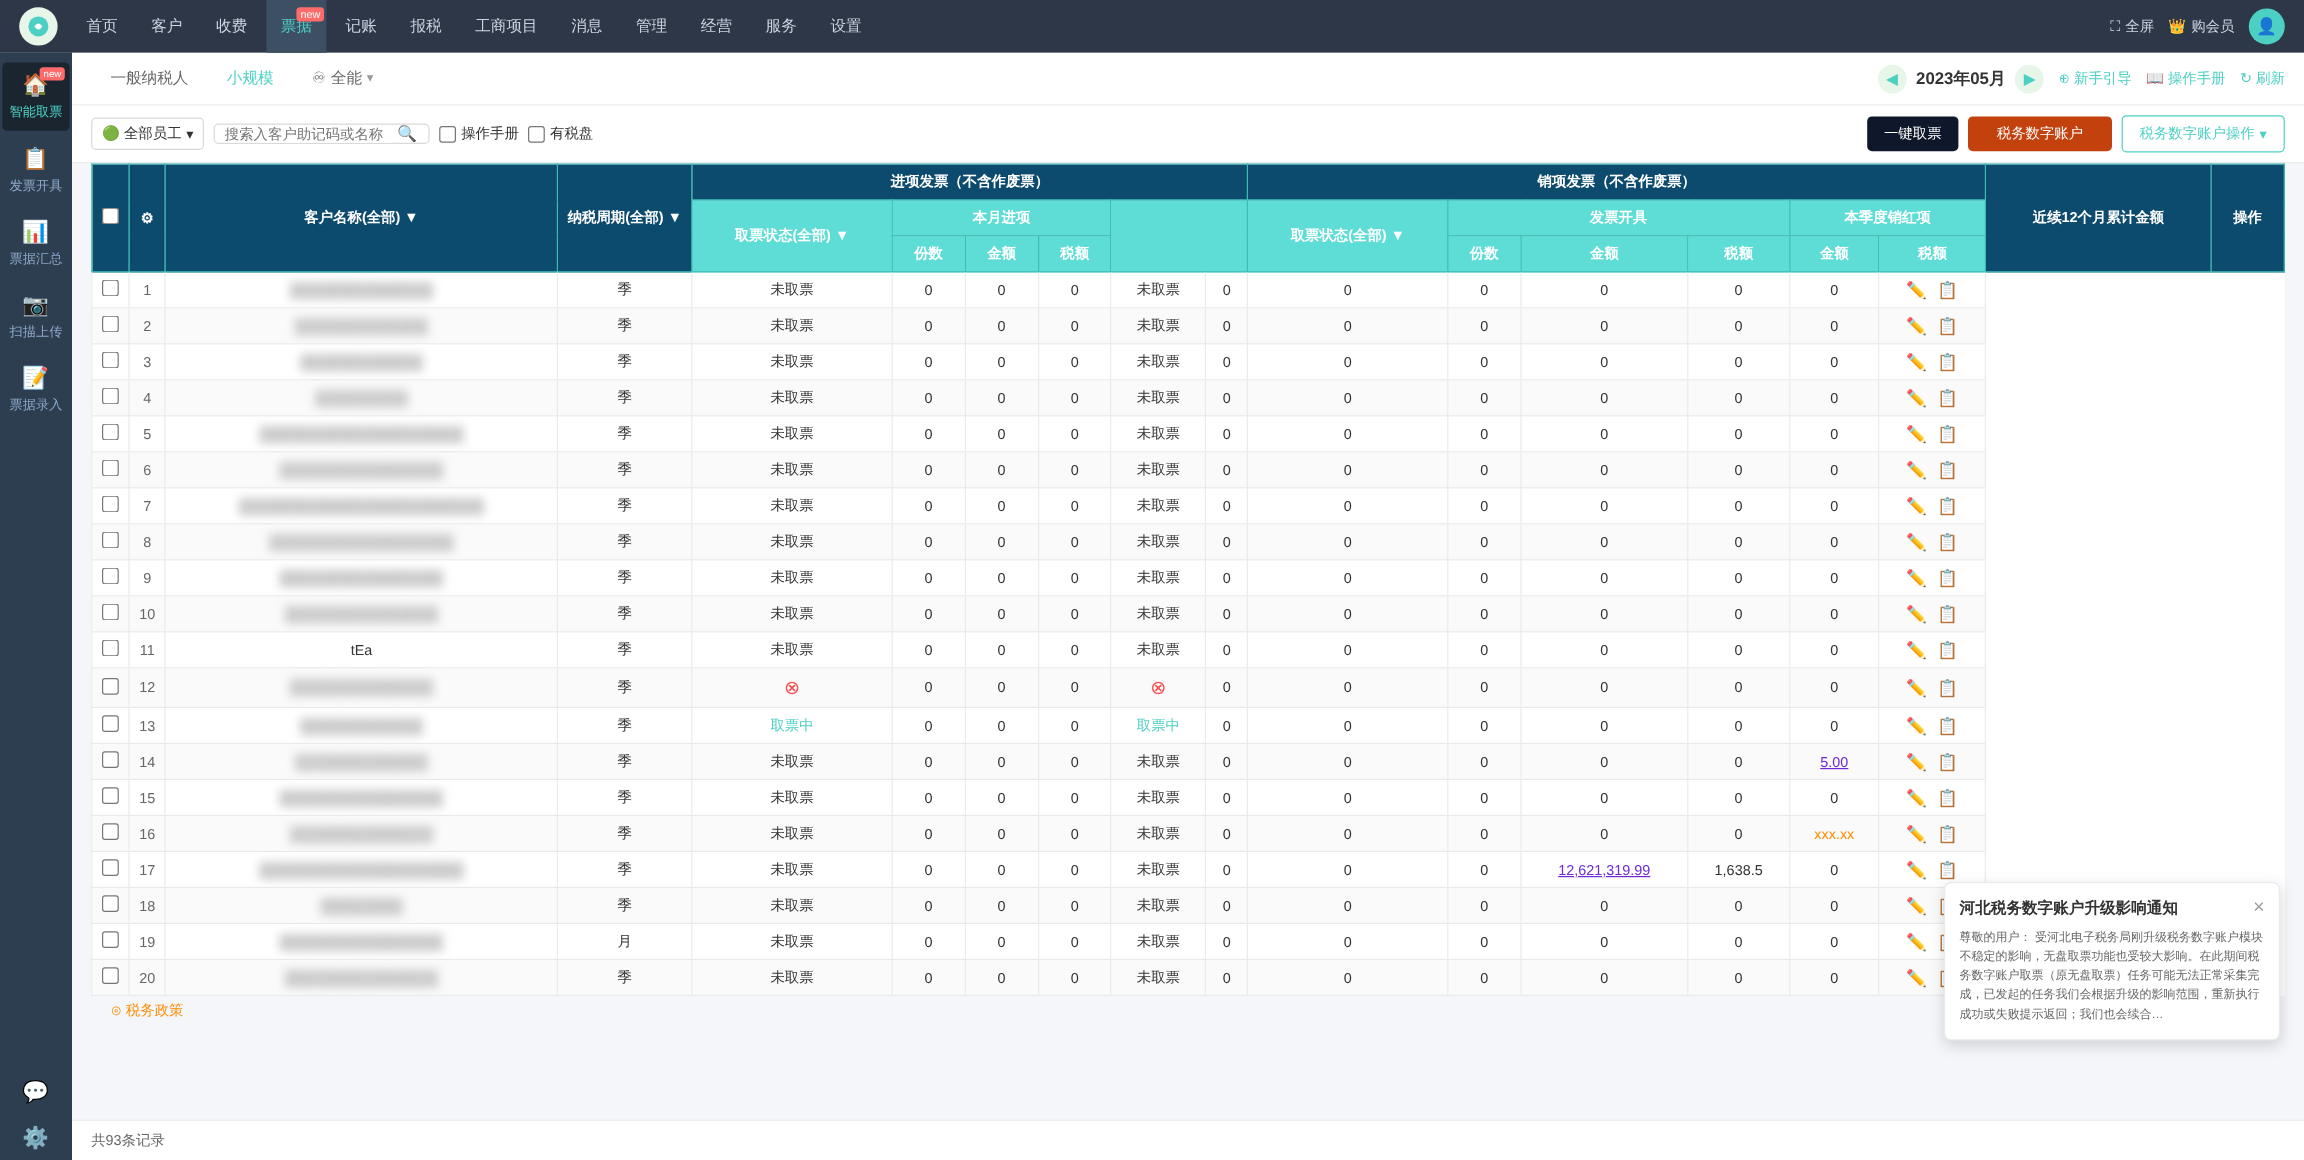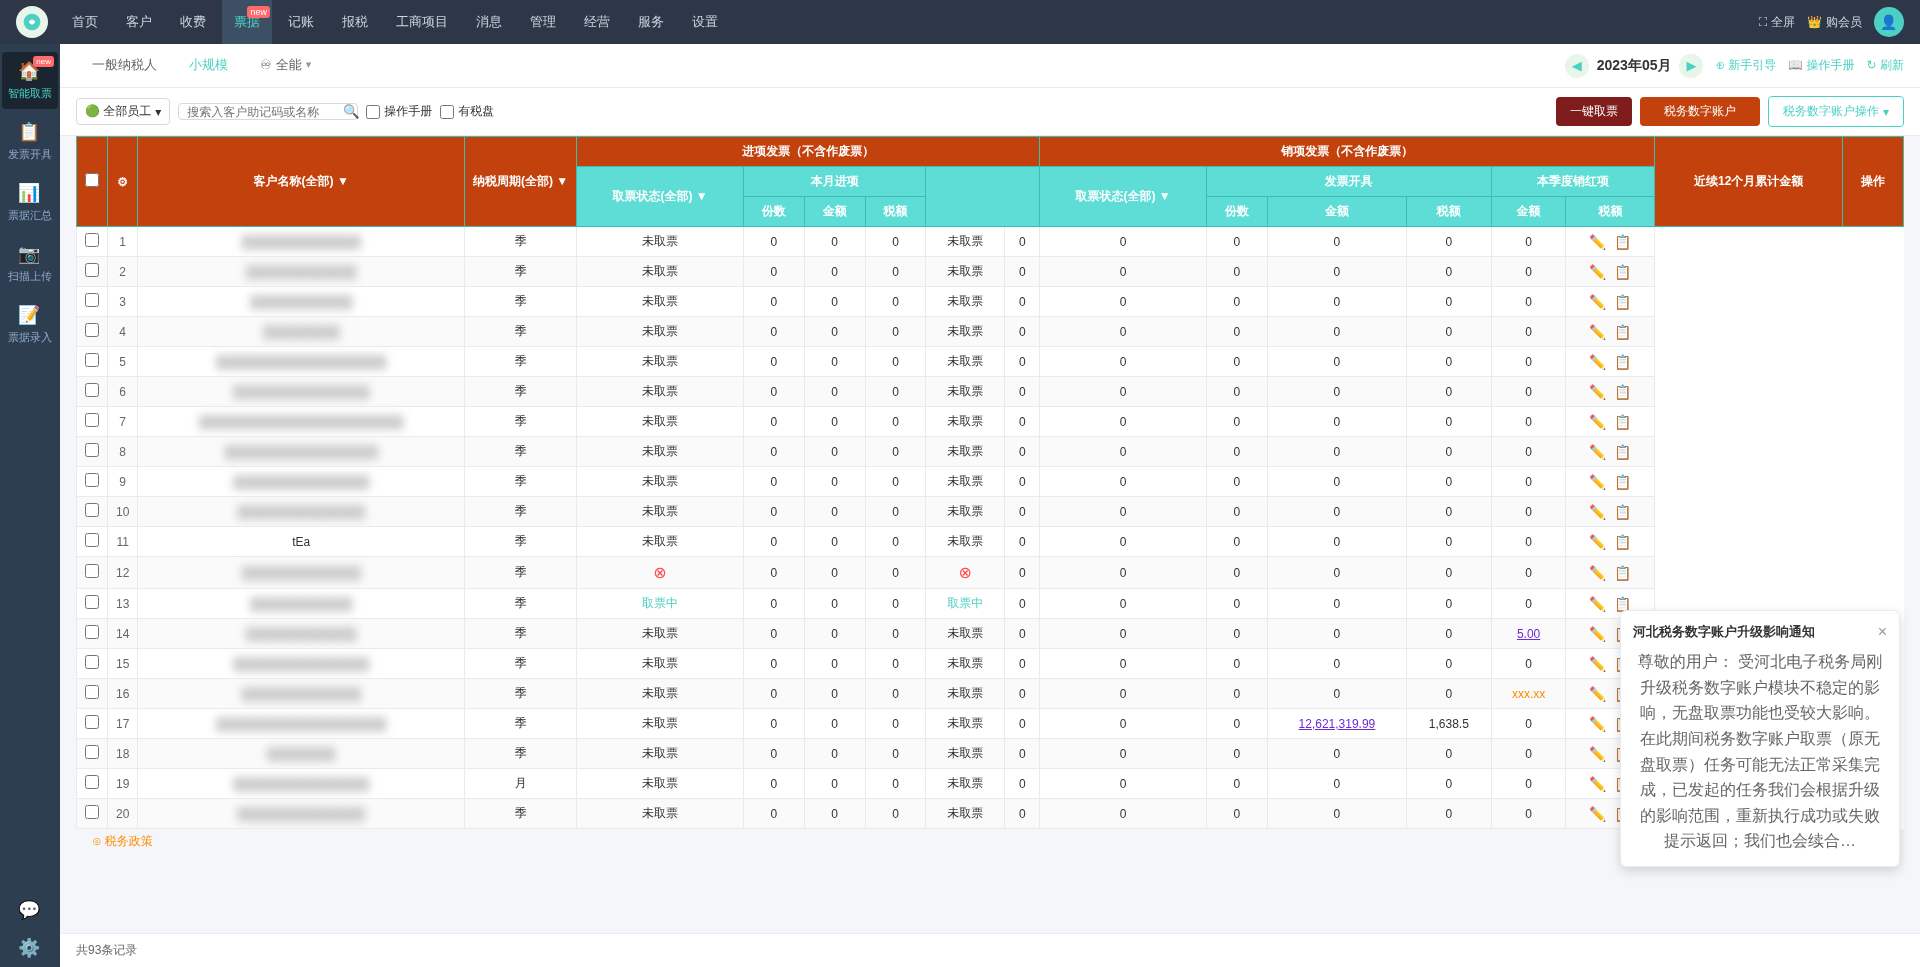--- a/index.html
+++ b/index.html
@@ -35,54 +35,54 @@
     .sub-tabs-right { margin-left: auto; display: flex; align-items: center; gap: 12px; }
     .date-nav { display: flex; align-items: center; gap: 8px; font-size: 13px; color: #333; }
     .date-nav .arrow { width: 24px; height: 24px; background: #e8f5e9; border-radius: 50%; display: flex; align-items: center; justify-content: center; cursor: pointer; color: #4dd0c4; }
     .date-nav .date-text { font-size: 14px; font-weight: bold; }
     .action-links { display: flex; align-items: center; gap: 12px; font-size: 12px; color: #4dd0c4; }
     .action-links span { cursor: pointer; display: flex; align-items: center; gap: 2px; }
 
     
     .toolbar { background: #fff; padding: 8px 16px; display: flex; align-items: center; gap: 8px; border-bottom: 1px solid #e8eaed; }
     .select-box { border: 1px solid #d9d9d9; border-radius: 4px; padding: 4px 8px; font-size: 12px; color: #333; background: #fff; display: flex; align-items: center; gap: 4px; cursor: pointer; }
-    .search-box { border: 1px solid #d9d9d9; border-radius: 4px; padding: 0 8px; font-size: 12px; width: 180px; display: flex; align-items: center; gap: 16px; }
+    .search-box { border: 1px solid #d9d9d9; border-radius: 4px; padding: 0 8px; font-size: 12px; width: 180px; display: flex; align-items: center; gap: 4px; }
     .search-box input { border: none; outline: none; font-size: 12px; width: 140px; }
     .search-btn { background: none; border: none; cursor: pointer; color: #999; }
     .checkbox-label { display: flex; align-items: center; gap: 4px; font-size: 12px; color: #333; cursor: pointer; }
     .toolbar-right { margin-left: auto; display: flex; align-items: center; gap: 8px; }
-    .btn-primary { background: #7f1d1d; color: #fff; border: none; border-radius: 4px; padding: 6px 14px; font-size: 12px; cursor: pointer; }
+    .btn-primary { background: #0f172a; color: #fff; border: none; border-radius: 4px; padding: 6px 14px; font-size: 12px; cursor: pointer; }
     .btn-teal { background: #c2410c; color: #fff; border: none; border-radius: 4px; padding: 6px 24px; font-size: 12px; cursor: pointer; }
     .btn-outline { background: #fff; color: #4dd0c4; border: 1px solid #4dd0c4; border-radius: 4px; padding: 6px 14px; font-size: 12px; cursor: pointer; display: flex; align-items: center; gap: 4px; }
 
     
     .table-container { flex: 1; overflow: auto; padding: 0 16px 16px; }
     table { width: 100%; border-collapse: collapse; background: #fff; }
-    table thead tr th { background: #c2410c; color: #fff; padding: 6px 8px; text-align: center; font-size: 12px; border: 1px solid #3bbdb2; white-space: nowrap; }
+    table thead tr th { background: #0c4a6e; color: #fff; padding: 6px 8px; text-align: center; font-size: 12px; border: 1px solid #3bbdb2; white-space: nowrap; }
     table thead tr:first-child th { font-size: 12px; }
     table tbody tr td { padding: 6px 8px; text-align: center; font-size: 12px; border: 1px solid #e8eaed; color: #333; white-space: nowrap; }
     table tbody tr:nth-child(even) td { background: #fafafa; }
     .row-num { color: #666; }
     .customer-name { max-width: 220px; overflow: hidden; text-overflow: ellipsis; }
     .blurred { filter: blur(4px); color: #ccc; }
     .status-unset { color: #333; }
     .status-fetching { color: #4dd0c4; }
     .action-icons { display: flex; align-items: center; justify-content: center; gap: 8px; }
     .action-icons span { cursor: pointer; color: #4dd0c4; font-size: 14px; }
     .sub-header-row th { background: #5dddd6; }
 
     
     .table-footer { padding: 8px 16px; display: flex; align-items: center; justify-content: space-between; background: #fff; border-top: 1px solid #e8eaed; font-size: 12px; color: #666; }
 
     
     .notification-popup { position: fixed; right: 20px; bottom: 100px; width: 280px; background: #fff; border: 1px solid #e8eaed; border-radius: 6px; box-shadow: 0 4px 12px rgba(0,0,0,0.15); padding: 12px; z-index: 1000; }
     .popup-header { display: flex; align-items: center; justify-content: space-between; margin-bottom: 8px; }
     .popup-title { font-size: 13px; font-weight: bold; color: #333; }
     .popup-close { cursor: pointer; color: #999; font-size: 16px; }
-    .popup-content { font-size: 16px; color: #666; line-height: 1.6; text-align: center; }
+    .popup-content { font-size: 10px; color: #666; line-height: 1.6; }
 
     
     .tax-policy { color: #ff8c00; font-size: 12px; cursor: pointer; padding: 4px 16px; }
 
     .highlight-value { color: #6d28d9; text-decoration: underline; }
     .warning-value { color: #ff8c00; }
 
     
     .cb { width: 14px; height: 14px; cursor: pointer; }
   </style>

